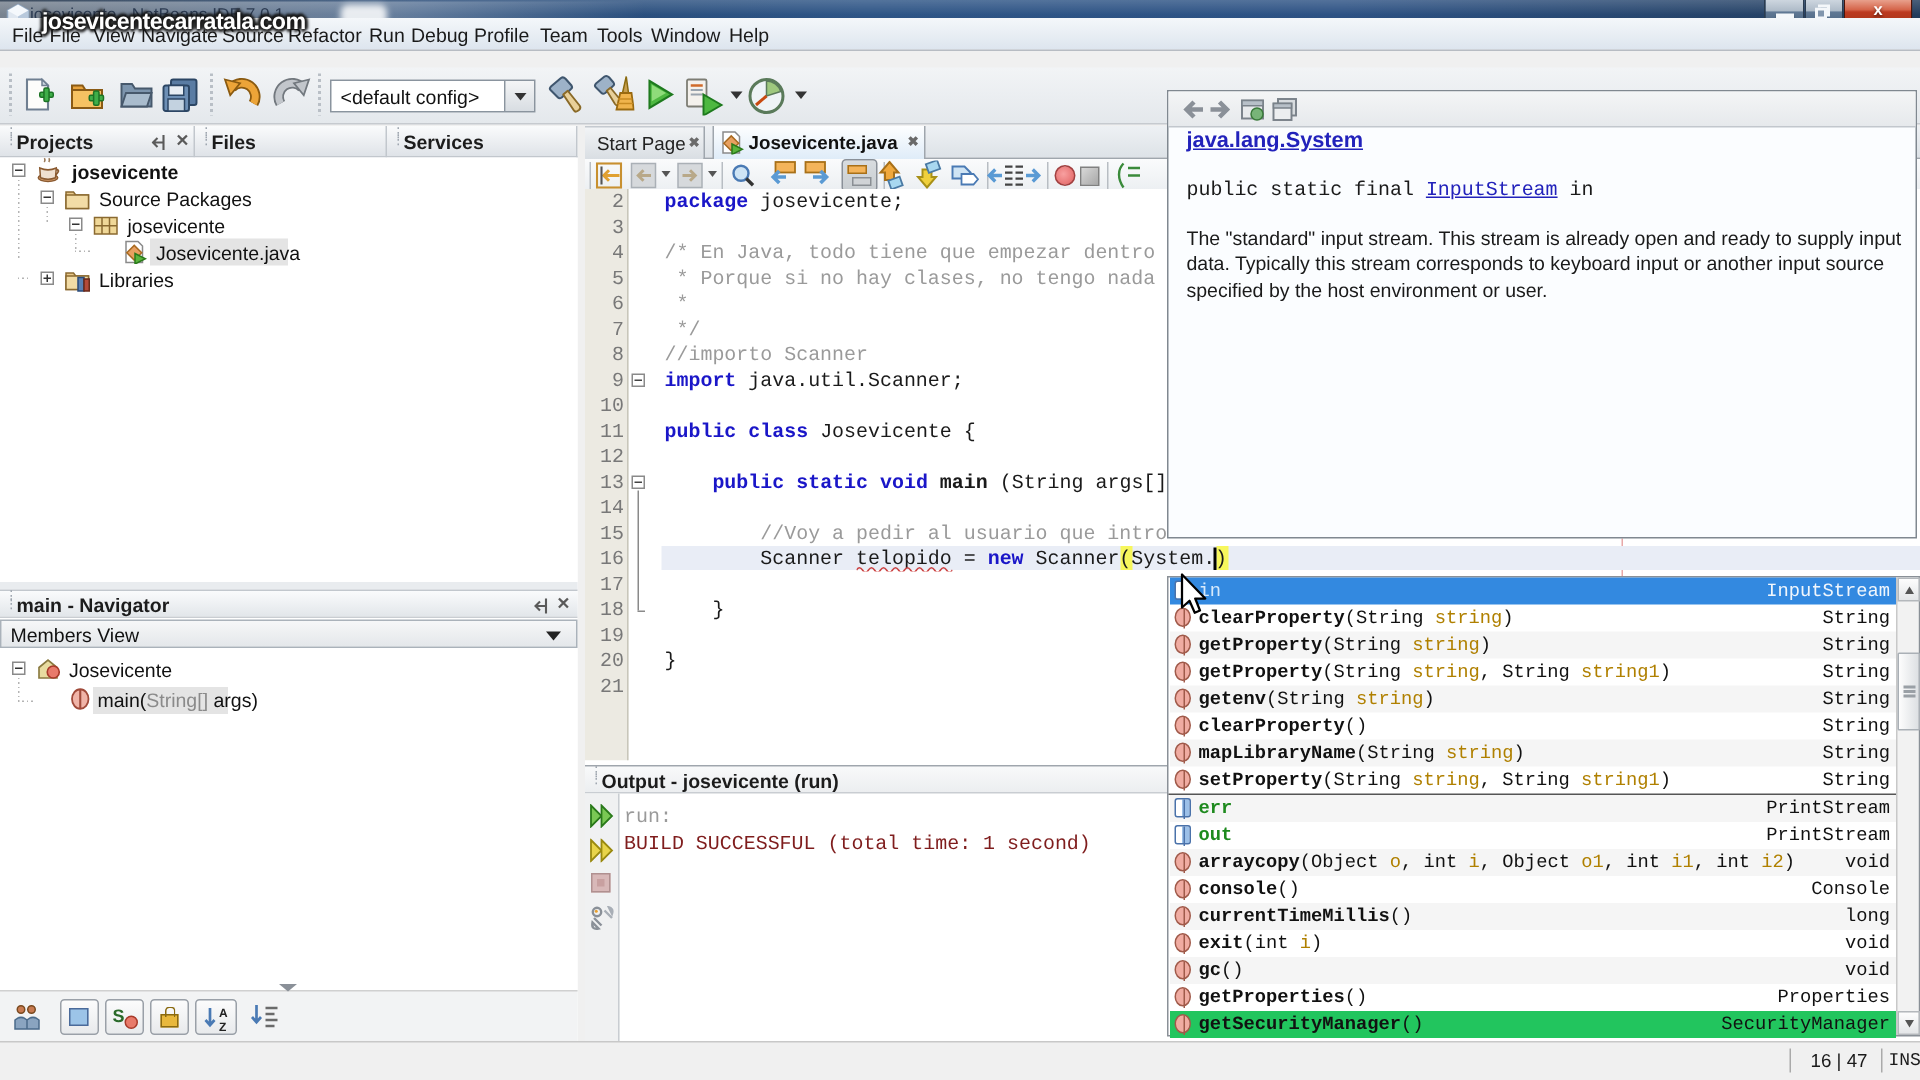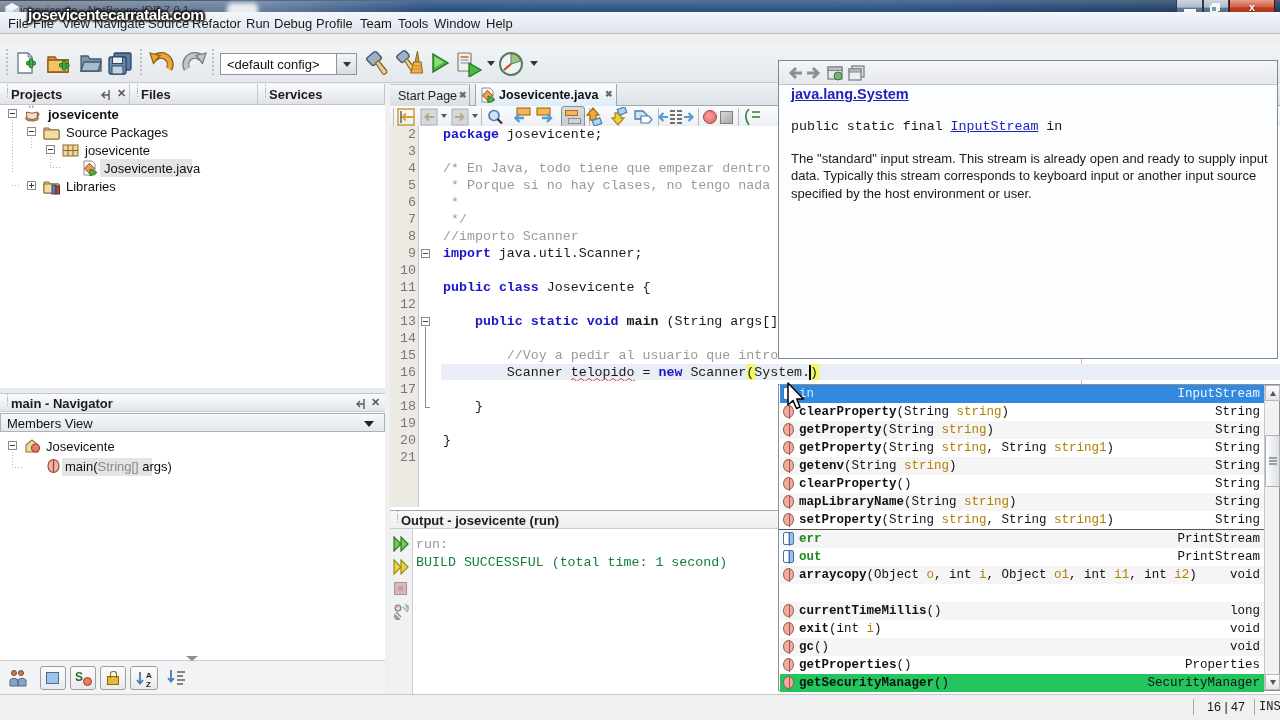--- a/index.html
+++ b/index.html
@@ -479,21 +479,21 @@
           <div class="abs" style="left:3px;top:3px;width:5px;height:5px;background:#c8a0a0;"></div>
         </div>
     <svg class="abs" style="left:3px;top:75px;" width="17" height="17" viewBox="0 0 17 17">
       <circle cx="5" cy="4" r="2.8" fill="none" stroke="#8a9098" stroke-width="1.6"></circle>
       <path d="M3 8 L8 13 M6 15 Q1 16 2 11 Z" stroke="#8a9098" stroke-width="1.6" fill="none"></path>
       <path d="M10 3 L15 8 M13 1 Q16 2 15 5 Z" stroke="#a8aeb6" stroke-width="1.6" fill="none"></path>
       <circle cx="4.5" cy="3.5" r="1" fill="#e8a030"></circle>
     </svg>
   </div>
   <div class="abs mono" style="left:26px;top:26px;font-size:13.3px;line-height:17.5px;white-space:pre;"><span style="color:#9a9a9a;">run:</span>
-<span style="color:#15803d;">BUILD SUCCESSFUL (total time: 1 second)</span></div>
+<span style="color:#7f1d1d;">BUILD SUCCESSFUL (total time: 1 second)</span></div>
 </div>
 
 <div class="abs" id="statusbar" style="left:0;top:694px;width:1280px;height:26px;background:#f0f0f0;border-top:1px solid #c8c8c8;font-size:12px;color:#1a1a1a;">
   <div class="abs" style="left:1193px;top:4px;width:1px;height:16px;background:#aaa;"></div>
   <span class="abs" style="left:1207px;top:5px;font-size:12.5px;">16 | 47</span>
   <div class="abs" style="left:1254px;top:4px;width:1px;height:16px;background:#aaa;"></div>
   <span class="abs" style="left:1259px;top:5px;font-size:12px;font-family:Liberation Mono, monospace;">INS</span>
 </div>
 
 <div class="abs" id="javadoc" style="left:778px;top:60px;width:500px;height:299px;background:#fbfdff;border:1px solid #808890;z-index:30;">
@@ -570,20 +570,25 @@
   <div class="crow" style="top:163px;">
         <div class="fic"></div>
         <span class="cname" style="color:#1e8a1e;">out</span>
         <span class="ctype">PrintStream</span>
       </div>
   <div class="crow" style="top:181px;background:#f5f5f5;">
         <div class="mic"></div>
         <span class="cname"><b>arraycopy</b><span class="pt">(Object <span class="pn">o</span>, int <span class="pn">i</span>, Object <span class="pn">o1</span>, int <span class="pn">i1</span>, int <span class="pn">i2</span>)</span></span>
         <span class="ctype">void</span>
       </div>
+  <div class="crow" style="top:199px;">
+        <div class="mic"></div>
+        <span class="cname"><b>console</b><span class="pt">()</span></span>
+        <span class="ctype">Console</span>
+      </div>
   <div class="crow" style="top:217px;background:#f5f5f5;">
         <div class="mic"></div>
         <span class="cname"><b>currentTimeMillis</b><span class="pt">()</span></span>
         <span class="ctype">long</span>
       </div>
   <div class="crow" style="top:235px;">
         <div class="mic"></div>
         <span class="cname"><b>exit</b><span class="pt">(int <span class="pn">i</span>)</span></span>
         <span class="ctype">void</span>
       </div>

